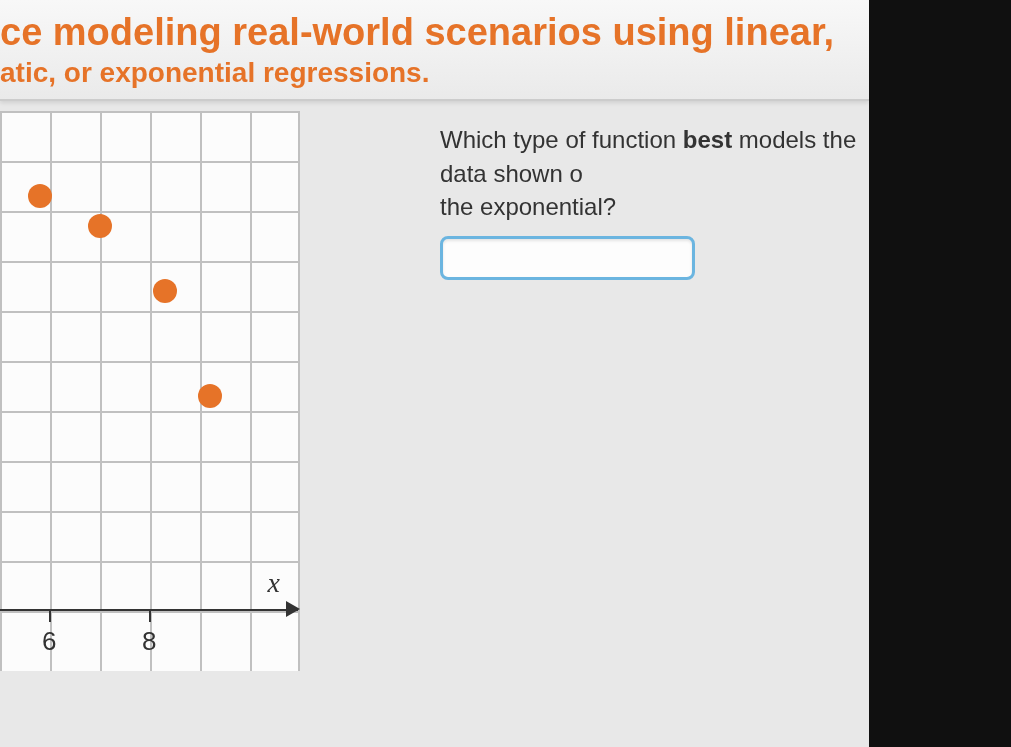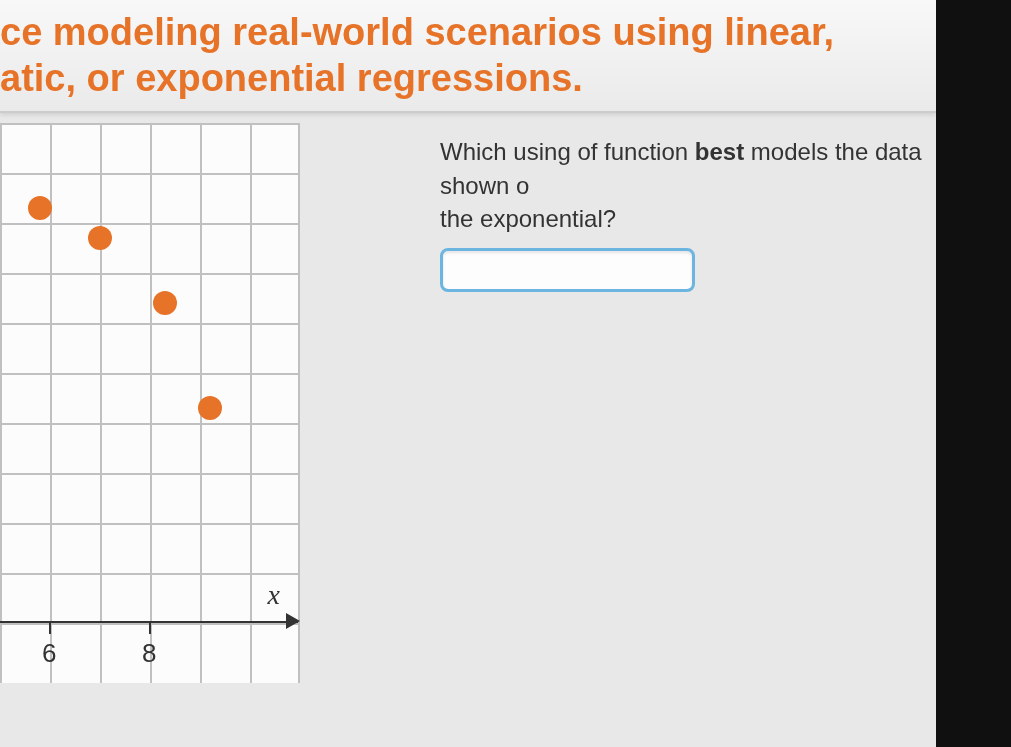--- a/index.html
+++ b/index.html
@@ -12,40 +12,40 @@
       height: 747px;
       background: #101010;
       font-family: Arial, Helvetica, sans-serif;
       overflow: hidden;
       position: relative;
     }
     .screen {
       position: absolute;
       top: 0;
       left: 0;
-      width: 936px;
+      width: 869px;
       height: 747px;
       background: linear-gradient(to bottom, #efefef 0%, #e8e8e8 10%, #e8e8e8 100%);
       overflow: hidden;
     }
     .header {
       padding: 10px 0 10px 0;
       border-bottom: 2px solid #ccc;
       background: linear-gradient(to bottom, #f8f8f8 0%, #eaeaea 100%);
       box-shadow: 0 2px 4px rgba(0,0,0,0.1);
     }
     .title-line1 {
       font-size: 38px;
       font-weight: bold;
       color: #e67328;
       line-height: 1.2;
       padding-left: 0;
     }
     .title-line2 {
-      font-size: 38px;
+      font-size: 28px;
       font-weight: bold;
       color: #e67328;
       line-height: 1.2;
       padding-left: 0;
     }
     .content {
       position: relative;
       display: flex;
       padding-top: 10px;
     }
@@ -195,19 +195,19 @@
 
         <div class="tick-label" style="left:42px; bottom:14px">6</div>
         <div class="tick-label" style="left:142px; bottom:14px">8</div>
 
         <div class="x-label" style="right:18px; bottom:72px">x</div>
       </div>
     </div>
 
     <div class="question-area">
       <div class="question-text">
-        <span>Which using of function </span><span class="bold">best</span><span> models the data shown o</span><br>
+        <span>Which type of function </span><span class="bold">best</span><span> models the data shown o</span><br>
         <span>the exponential?</span>
       </div>
       <input type="text" class="answer-input" value="" style="">
     </div>
   </div>
 </div>
 
 </body></html>

